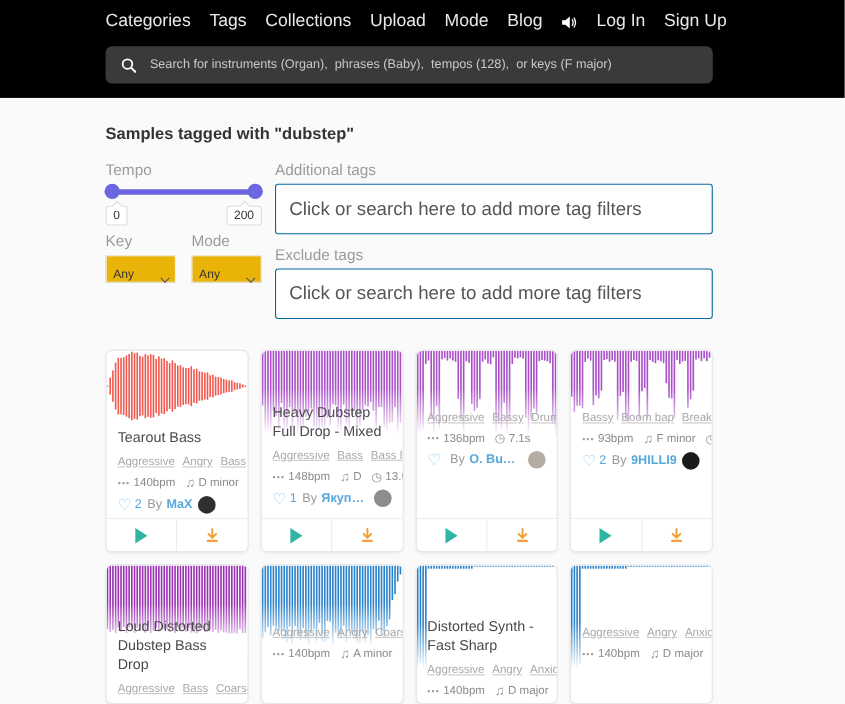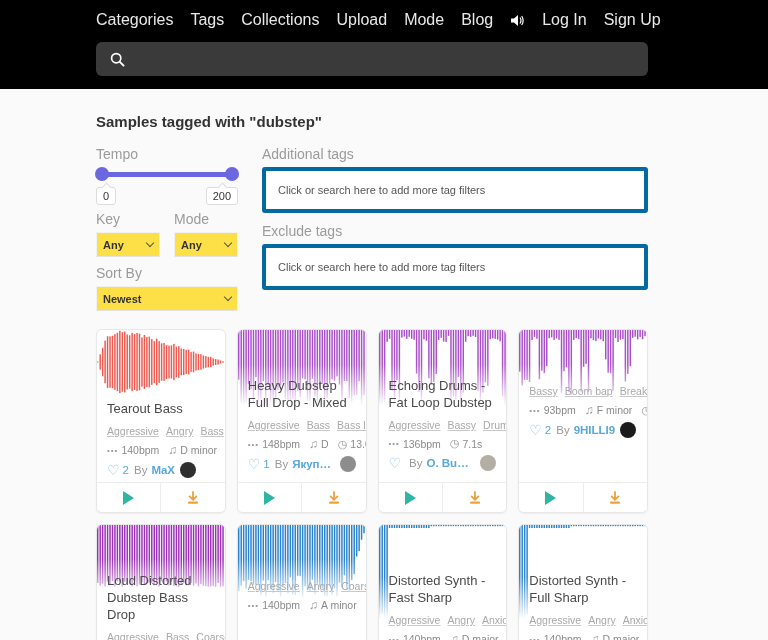--- a/index.html
+++ b/index.html
@@ -35,29 +35,29 @@
     background:#6a67e0; cursor:pointer; }
   .handle.l { left:-1px; } .handle.r { right:-1px; }
   .valrow { display:flex; justify-content:space-between; }
   .valbox { position:relative; border:1px solid #ddd; border-radius:3px; background:#fff;
     font-size:11px; color:#333; padding:2px 6px; min-width:18px; text-align:center; }
   .valbox::before { content:""; position:absolute; top:-4px; left:50%; margin-left:-3px;
     width:6px; height:6px; background:#fff; border-left:1px solid #ddd; border-top:1px solid #ddd;
     transform:rotate(45deg); }
   .km-row { display:flex; gap:14px; margin-top:6px; }
   .km-row > div { flex:1; }
-  .selbox { background:#fde047; border:1px solid #f1f1f1; border-bottom:1px solid #e2e2e2;
-    height:25px; display:flex; align-items:center; justify-content:space-between;
-    padding:0 6px; font-size:11px; color:#333; cursor:pointer;font-weight:bold; }
+  .selbox { background:#eab308; border:1px solid #f1f1f1; border-bottom:1px solid #e2e2e2;
+    height:25px; display:flex; align-items:flex-end; justify-content:space-between;
+    padding:0 6px; font-size:11px; color:#333; cursor:pointer; }
   .chev { width:6px; height:6px; border-right:1.4px solid #555; border-bottom:1.4px solid #555;
     transform:rotate(45deg); margin-top:-3px; }
   .sort-wrap { margin-top:8px; }
-  .tag-col { flex:1;margin-left:12px; }
-  .tagbox { background:#fff; border:4px solid #0369a1; border-radius:3px; height:46px;
-    display:flex; align-items:center; padding:0 12px; font-size:11px; color:#555; cursor:text; }
+  .tag-col { flex:1; }
+  .tagbox { background:#fff; border:1px solid #0369a1; border-radius:3px; height:46px;
+    display:flex; align-items:center; padding:0 12px; font-size:17px; color:#555; cursor:text; }
   .tag-col .flabel + .tagbox { margin-bottom:10px; }
 
   
   .grid { margin-top:18px; display:grid; grid-template-columns:repeat(4,1fr); gap:11px; }
   .card { background:#fff; border:1px solid #e7e7e7; border-radius:6px; overflow:hidden;
     display:flex; flex-direction:column; box-shadow:0 1px 2px rgba(0,0,0,.05); }
   .wave { position:relative; width:100%; cursor:pointer; }
   .wave svg { display:block; width:100%; height:100%; }
   .wave.h64 { height:64px; } .wave.h82 { height:82px; } .wave.h100 { height:100px; }
   .wave.fade::after { content:""; position:absolute; left:0; right:0; bottom:0; height:48px;
@@ -111,20 +111,21 @@
         </span>
         <span class="navlink">Log In</span>
         <span class="navlink">Sign Up</span>
       </nav>
     </div>
     <div class="searchbar">
       <svg width="15" height="15" viewBox="0 0 15 15">
         <circle cx="6.2" cy="6.2" r="4.6" fill="none" stroke="#fff" stroke-width="1.7"></circle>
         <line x1="9.8" y1="9.8" x2="13.6" y2="13.6" stroke="#fff" stroke-width="1.9" stroke-linecap="round"></line>
       </svg>
+      <input type="text" placeholder="Search for instruments (Organ),  phrases (Baby),  tempos (128),  or keys (F major)" style="">
     </div>
   </div>
 </header>
 
 <main class="container">
   <h1>Samples tagged with "dubstep"</h1>
 
   <section class="filters">
 
     <div class="mid-col">
@@ -145,27 +146,20 @@
             <span>Any</span>
             <span class="chev"></span>
           </div>
         </div>
         <div>
           <div class="flabel">Mode</div>
           <div class="selbox">
             <span>Any</span>
             <span class="chev"></span>
           </div>
-        </div>
-      </div>
-      <div class="sort-wrap">
-        <div class="flabel">Sort By</div>
-        <div class="selbox">
-          <span>Newest</span>
-          <span class="chev"></span>
         </div>
       </div>
     </div>
 
     <div class="tag-col">
       <div class="flabel">Additional tags</div>
       <div class="tagbox">Click or search here to add more tag filters</div>
       <div class="flabel">Exclude tags</div>
       <div class="tagbox">Click or search here to add more tag filters</div>
     </div>
@@ -410,21 +404,20 @@
             <rect x="112.5" y="0" width="1.5" height="9.3"></rect>
             <rect x="115.0" y="0" width="1.5" height="8.3"></rect>
             <rect x="117.5" y="0" width="1.5" height="8.8"></rect>
             <rect x="120.0" y="0" width="1.5" height="9.5"></rect>
             <rect x="122.5" y="0" width="1.5" height="11.2"></rect>
             <rect x="125.0" y="0" width="1.5" height="66.4"></rect>
             <rect x="127.5" y="0" width="1.5" height="77.4"></rect>
           </svg>
         </div>
     <div class="card-body">
-      <div class="title">Echoing Drums - Fat Loop Dubstep</div>
       <div class="tags"><a>Aggressive</a><a>Bassy</a><a>Drums</a></div>
       <div class="meta">
         <span class="m">
               <span class="dots">•••</span>
           <span>136bpm</span>
             </span>
 
         <span class="m">
               <span class="clock">◷</span>
           <span>7.1s</span>
@@ -813,21 +806,20 @@
             <rect x="112.5" y="0" width="1.5" height="1.2"></rect>
             <rect x="115.0" y="0" width="1.5" height="1.2"></rect>
             <rect x="117.5" y="0" width="1.5" height="1.2"></rect>
             <rect x="120.0" y="0" width="1.5" height="1.2"></rect>
             <rect x="122.5" y="0" width="1.5" height="1.2"></rect>
             <rect x="125.0" y="0" width="1.5" height="1.2"></rect>
             <rect x="127.5" y="0" width="1.5" height="1.2"></rect>
           </svg>
         </div>
     <div class="card-body">
-      <div class="title">Distorted Synth - Full Sharp</div>
       <div class="tags"><a>Aggressive</a><a>Angry</a><a>Anxious</a></div>
       <div class="meta">
         <span class="m">
               <span class="dots">•••</span>
           <span>140bpm</span>
             </span>
         <span class="m">
               <span class="note">♫</span>
           <span>D major</span>
             </span>

